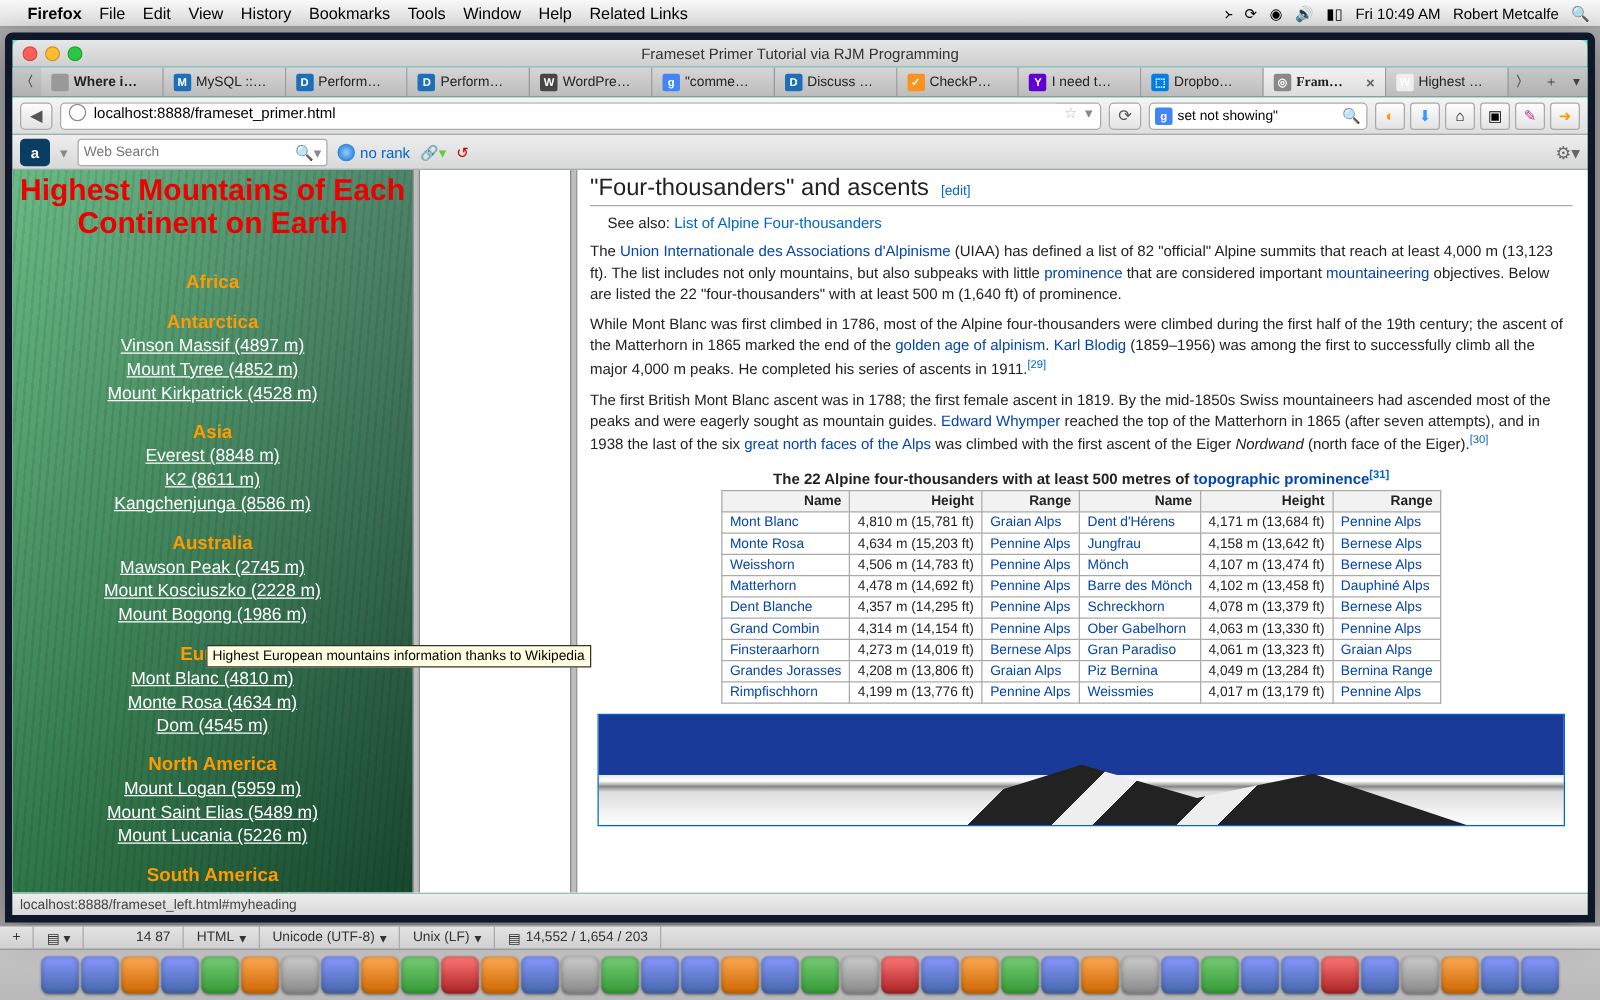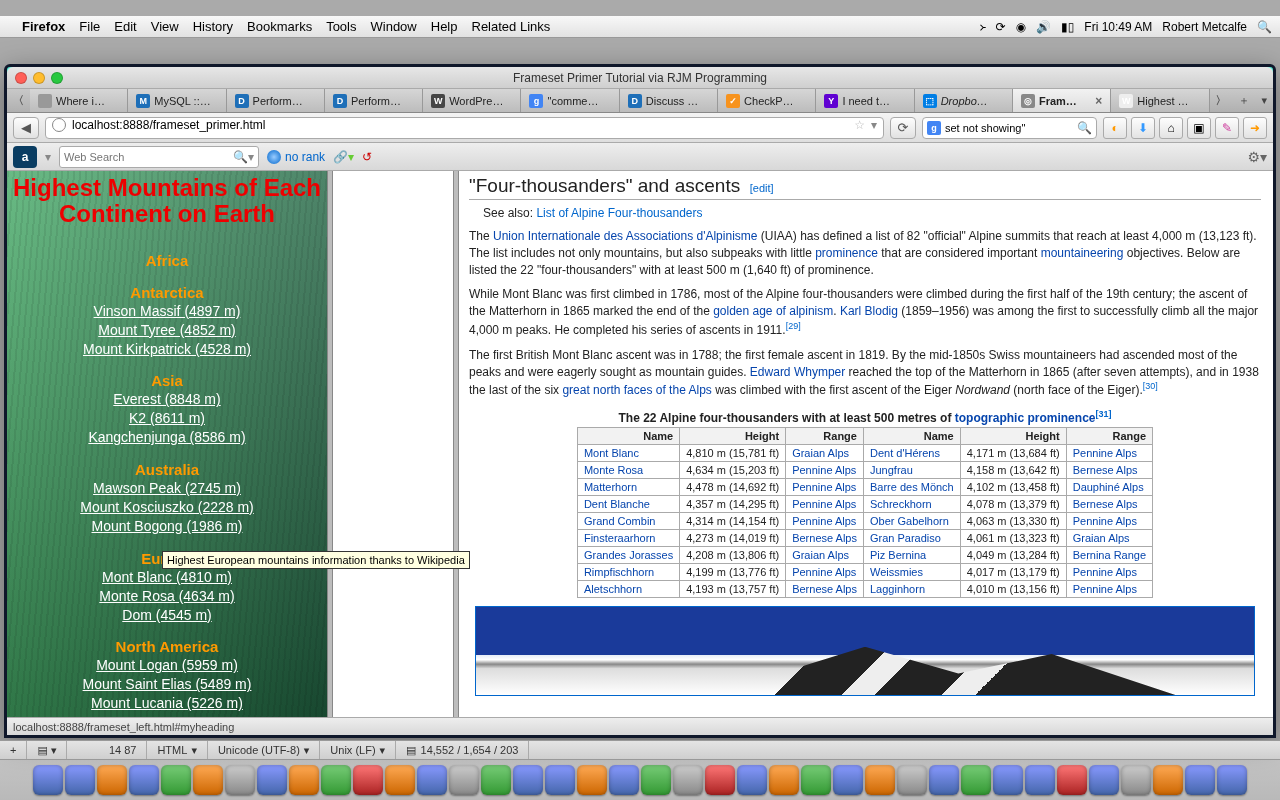--- a/index.html
+++ b/index.html
@@ -1,26 +1,26 @@
 <!DOCTYPE html>
 <html><head>
 <meta charset="utf-8">
 <style>
 * { margin:0; padding:0; box-sizing:border-box; font-family:"Lucida Grande","Helvetica Neue",Arial,sans-serif; }
 body { width:1280px; height:800px; overflow:hidden; background:#aaa; position:relative; }
 
 
-.menubar { height:22px; background:linear-gradient(#f8f8f8,#e2e2e2); border-bottom:1px solid #999; display:flex; align-items:center; font-size:13px; padding:0 8px; justify-content:space-between;margin-top:16px; }
+.menubar { height:22px; background:linear-gradient(#f8f8f8,#e2e2e2); border-bottom:1px solid #999; display:flex; align-items:center; font-size:13px; padding:0 8px; justify-content:space-between; }
 .menubar-left, .menubar-right { display:flex; align-items:center; gap:14px; }
 .menubar-left .apple { font-size:15px; }
 .menubar-left b { font-weight:bold; }
 .menubar-right { gap:10px; font-size:12px; }
 
 
-.window { position:absolute; top:26px; left:4px; right:4px; bottom:62px; background:#5eead4; border:3px solid #0f172a; border-radius:6px 6px 0 0; box-shadow:0 8px 30px rgba(0,0,0,.4); display:flex; flex-direction:column;margin-top:38px; }
+.window { position:absolute; top:26px; left:4px; right:4px; bottom:62px; background:#5eead4; border:6px solid #0f172a; border-radius:6px 6px 0 0; box-shadow:0 8px 30px rgba(0,0,0,.4); display:flex; flex-direction:column; }
 .titlebar { height:22px; background:linear-gradient(#e7e7e7,#cfcfcf); border-radius:6px 6px 0 0; border-bottom:1px solid #aaa; display:flex; align-items:center; position:relative; }
 .traffic { display:flex; gap:6px; margin-left:8px; }
 .traffic span { width:12px; height:12px; border-radius:50%; border:1px solid rgba(0,0,0,.2); }
 .tl-red{background:#ff5f57}.tl-yel{background:#ffbd2e}.tl-grn{background:#28c840}
 .titlebar .title { position:absolute; left:0; right:0; text-align:center; font-size:12px; color:#333; }
 
 
 .tabstrip { height:24px; background:linear-gradient(#c8c8c8,#b0b0b0); border-bottom:1px solid #888; display:flex; align-items:stretch; font-size:11px; overflow:hidden; }
 .tab { display:flex; align-items:center; gap:4px; padding:0 8px; border-right:1px solid #999; background:linear-gradient(#d6d6d6,#bcbcbc); min-width:0; flex:1; white-space:nowrap; overflow:hidden; color:#222;}
 .tab.active { background:linear-gradient(#f2f2f2,#dcdcdc); font-weight:bold; }
@@ -137,21 +137,21 @@
       <span class="tl-grn"></span>
     </div>
     <div class="title">Frameset Primer Tutorial via RJM Programming</div>
   </div>
 
   <div class="tabstrip">
     <span class="nav">〈</span>
     <div id="tabs-holder" style="display:flex;flex:1;min-width:0">
         <div class="tab">
           <span class="ico" style="background: rgb(153, 153, 153);"></span>
-          <span style="overflow: hidden; text-overflow: ellipsis;">Where i…</span>
+          <span style="overflow: hidden; text-overflow: ellipsis; font-weight: bold;">Where i…</span>
         </div>
         <div class="tab">
           <span class="ico" style="background: rgb(30, 111, 184);">M</span>
           <span style="overflow: hidden; text-overflow: ellipsis;">MySQL ::…</span>
         </div>
         <div class="tab">
           <span class="ico" style="background: rgb(30, 111, 184);">D</span>
           <span style="overflow: hidden; text-overflow: ellipsis;">Perform…</span>
         </div>
         <div class="tab">
@@ -173,25 +173,25 @@
         <div class="tab">
           <span class="ico" style="background: rgb(247, 147, 30);">✓</span>
           <span style="overflow: hidden; text-overflow: ellipsis;">CheckP…</span>
         </div>
         <div class="tab">
           <span class="ico" style="background: rgb(96, 1, 210);">Y</span>
           <span style="overflow: hidden; text-overflow: ellipsis;">I need t…</span>
         </div>
         <div class="tab">
           <span class="ico" style="background: rgb(0, 126, 229);">⬚</span>
-          <span style="overflow: hidden; text-overflow: ellipsis; font-style: italic;">Dropbo…</span>
+          <span style="overflow: hidden; text-overflow: ellipsis;">Dropbo…</span>
         </div>
         <div class="tab active">
           <span class="ico" style="background: rgb(136, 136, 136);">◎</span>
-          <span style="overflow: hidden; text-overflow: ellipsis;">Fram…</span>
+          <span style="overflow: hidden; text-overflow: ellipsis; font-family: Liberation Serif, serif;">Fram…</span>
           <span class="x">×</span>
         </div>
         <div class="tab">
           <span class="ico" style="background: rgb(238, 238, 238);">W</span>
           <span style="overflow: hidden; text-overflow: ellipsis;">Highest …</span>
         </div>
       </div>
     <span class="nav">〉</span>
     <span class="post">＋</span>
     <span class="post">▾</span>
@@ -289,20 +289,28 @@
             </tr>
             <tr>
               <td><a>Monte Rosa</a></td>
               <td class="h">4,634 m (15,203 ft)</td>
               <td><a>Pennine Alps</a></td>
               <td><a>Jungfrau</a></td>
               <td class="h">4,158 m (13,642 ft)</td>
               <td><a>Bernese Alps</a></td>
             </tr>
             <tr>
+              <td><a>Weisshorn</a></td>
+              <td class="h">4,506 m (14,783 ft)</td>
+              <td><a>Pennine Alps</a></td>
+              <td><a>Mönch</a></td>
+              <td class="h">4,107 m (13,474 ft)</td>
+              <td><a>Bernese Alps</a></td>
+            </tr>
+            <tr>
               <td><a>Matterhorn</a></td>
               <td class="h">4,478 m (14,692 ft)</td>
               <td><a>Pennine Alps</a></td>
               <td><a>Barre des Mönch</a></td>
               <td class="h">4,102 m (13,458 ft)</td>
               <td><a>Dauphiné Alps</a></td>
             </tr>
             <tr>
               <td><a>Dent Blanche</a></td>
               <td class="h">4,357 m (14,295 ft)</td>
@@ -334,28 +342,20 @@
               <td><a>Piz Bernina</a></td>
               <td class="h">4,049 m (13,284 ft)</td>
               <td><a>Bernina Range</a></td>
             </tr>
             <tr>
               <td><a>Rimpfischhorn</a></td>
               <td class="h">4,199 m (13,776 ft)</td>
               <td><a>Pennine Alps</a></td>
               <td><a>Weissmies</a></td>
               <td class="h">4,017 m (13,179 ft)</td>
-              <td><a>Pennine Alps</a></td>
-            </tr>
-            <tr>
-              <td><a>Aletschhorn</a></td>
-              <td class="h">4,193 m (13,757 ft)</td>
-              <td><a>Bernese Alps</a></td>
-              <td><a>Lagginhorn</a></td>
-              <td class="h">4,010 m (13,156 ft)</td>
               <td><a>Pennine Alps</a></td>
             </tr>
           </tbody>
       </table>
       <div class="mountimg"></div>
     </div>
 
     <div class="tooltip">Highest European mountains information thanks to Wikipedia</div>
   </div>
 

